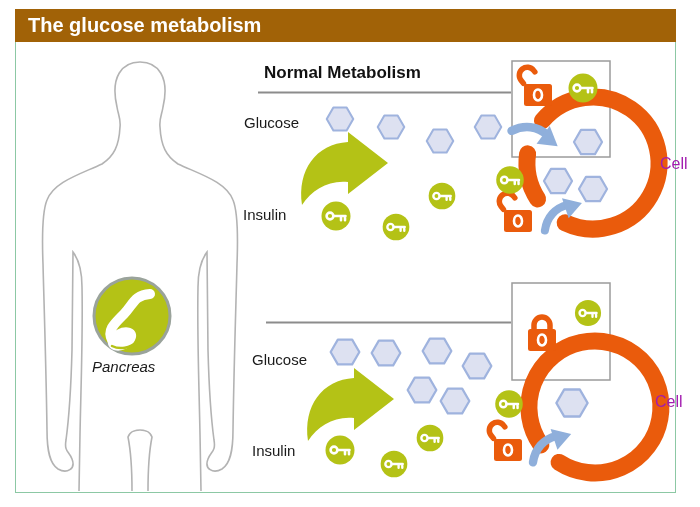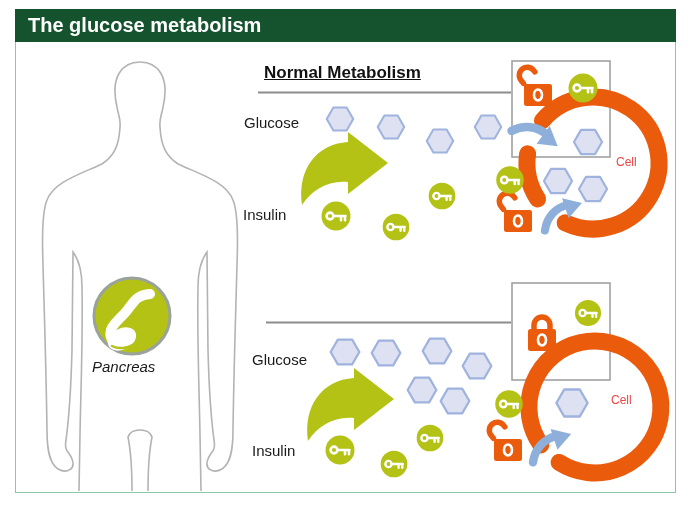--- a/index.html
+++ b/index.html
@@ -1,25 +1,25 @@
 <!DOCTYPE html>
 <html><head>
 <meta charset="utf-8">
 <style>
   html,body{margin:0;padding:0;background:#fff;}
   .page{position:relative;width:700px;height:507px;background:#fff;overflow:hidden;
         font-family:"Liberation Sans",sans-serif;}
   .frame{position:absolute;left:15px;top:9px;width:659px;height:482px;
          border:1px solid #8cc8a4;background:#fff;}
-  .titlebar{position:absolute;left:15px;top:9px;width:661px;height:33px;background:#14532d;}
+  .titlebar{position:absolute;left:15px;top:9px;width:661px;height:33px;background:#a16207;}
   .titlebar .ttl{position:absolute;left:13px;top:5px;color:#fff;font-size:20px;font-weight:bold;}
   .art{position:absolute;left:0;top:0;}
   .lbl{position:absolute;color:#1a1a1a;font-size:15px;white-space:nowrap;text-align:right;}
   .hd{position:absolute;color:#111;font-size:17px;font-weight:bold;white-space:nowrap;line-height:21px;}
-  .cellLbl{position:absolute;color:#ef4444;font-size:12px;white-space:nowrap;}
+  .cellLbl{position:absolute;color:#a21caf;font-size:16px;white-space:nowrap;margin-left:44px;}
 </style>
 </head>
 <body>
 
 <div class="page">
 
   <div class="frame"></div>
   <div class="titlebar">
     <span class="ttl">The glucose metabolism</span>
   </div>
@@ -129,21 +129,21 @@
       <use href="#bluearrow" transform="translate(531,433) scale(0.98)"></use>
       <use href="#lockClosed" transform="translate(542,331)"></use>
       <use href="#lockOpen" transform="translate(508,441)"></use>
       <use href="#keyicon" transform="translate(588,313) scale(0.9)"></use>
       <use href="#keyicon" transform="translate(509,404) scale(0.95)"></use>
     </g>
   </svg>
 
   <div class="lbl" style="left:92px;top:358px;font-style:italic;">Pancreas</div>
 
-  <div class="hd" style="left:264px;top:62px;text-decoration:underline;">Normal Metabolism</div>
+  <div class="hd" style="left:264px;top:62px;">Normal Metabolism</div>
   <div class="lbl" style="left:244px;top:114px;">Glucose</div>
   <div class="lbl" style="left:243px;top:206px;">Insulin</div>
   <div class="cellLbl" style="left:616px;top:155px;">Cell</div>
 
   <div class="hd" style="left:267px;top:274px;">
   </div>
   <div class="lbl" style="left:252px;top:351px;">Glucose</div>
   <div class="lbl" style="left:252px;top:442px;">Insulin</div>
   <div class="cellLbl" style="left:611px;top:393px;">Cell</div>
 

